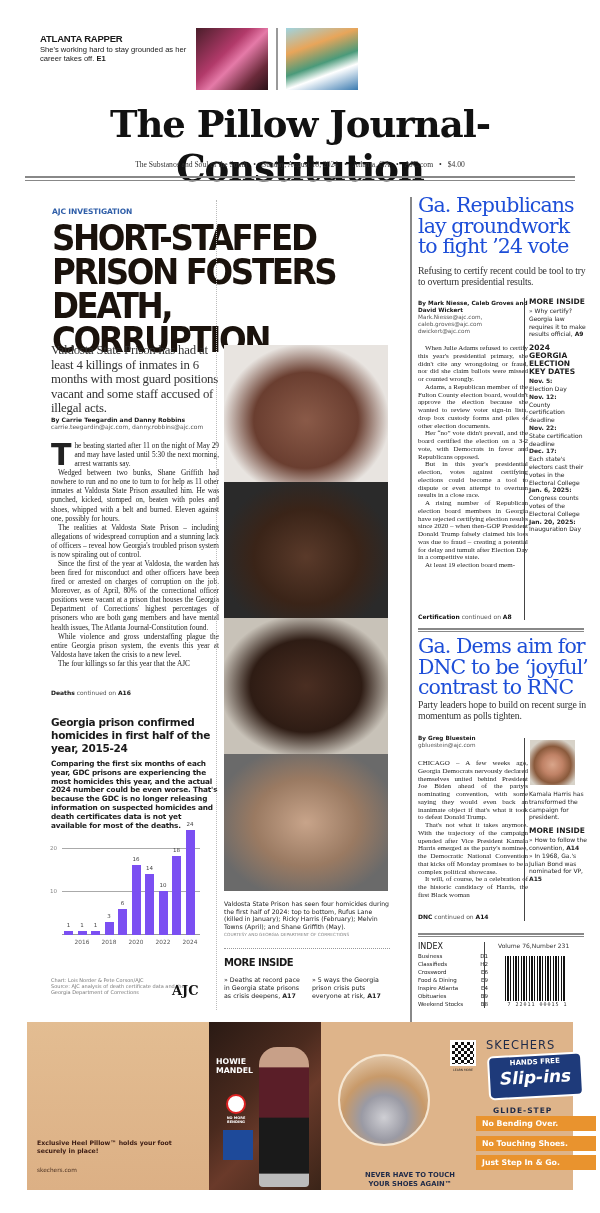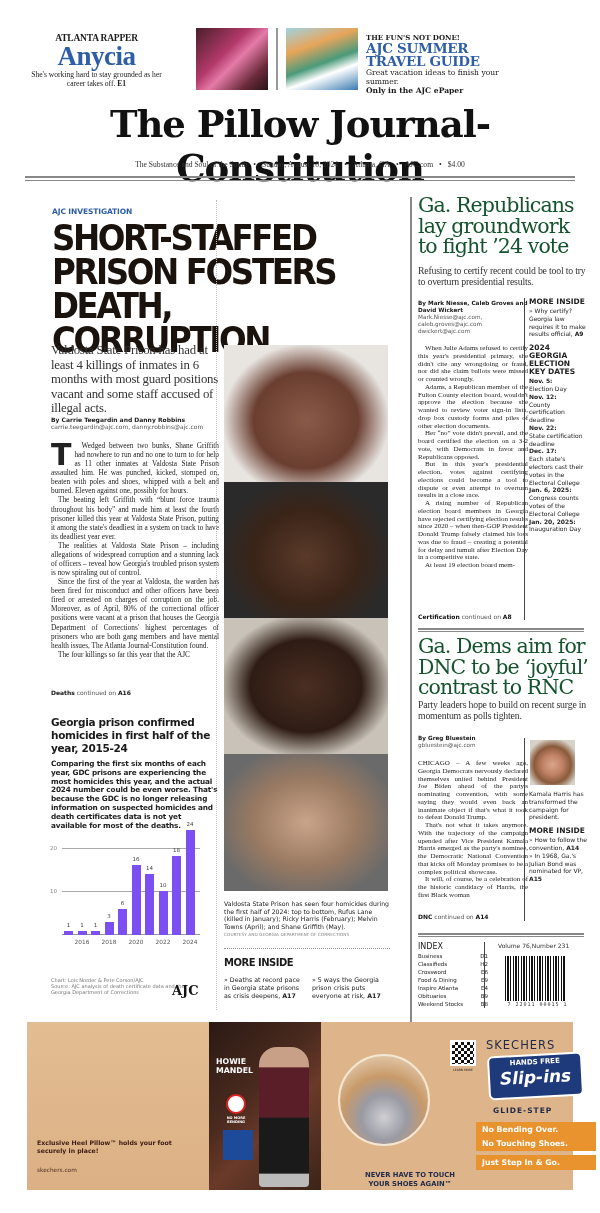--- a/index.html
+++ b/index.html
@@ -1,20 +1,20 @@
 <!DOCTYPE html>
 <html><head>
 <meta charset="utf-8">
 <style>
   * { box-sizing: border-box; margin: 0; padding: 0; }
   body { width: 600px; height: 1213px; background: #ffffff; font-family: "Liberation Serif", serif; color: #1a1a1a; position: relative; overflow: hidden; }
 
   
   .teasers { position: absolute; top: 25px; left: 0; width: 600px; height: 68px; }
-  .teaser-left-text { position: absolute; left: 23px; top: 8px; width: 147px; text-align: center; font-family: Liberation Serif, serif; }
+  .teaser-left-text { position: absolute; left: 40px; top: 8px; width: 147px; text-align: left; font-family: Liberation Sans, sans-serif; }
   .teaser-kicker { font-size: 9.5px; font-weight: bold; letter-spacing: -0.2px; }
   .teaser-title-big { font-size: 27px; font-weight: bold; color: #2f5ea8; line-height: 26px; letter-spacing: -0.5px; }
   .teaser-dek { font-size: 7.6px; line-height: 9px; margin-top: 1px; }
   .teaser-dek b { font-weight: bold; }
   .teaser-photo-1 { position: absolute; left: 196px; top: 3px; width: 72px; height: 62px; background: linear-gradient(135deg, #4a1e2a 0%, #b23a6a 40%, #e57aa8 55%, #6a2a3a 80%, #2a1218 100%); }
   .teaser-divider { position: absolute; left: 276px; top: 3px; width: 2px; height: 62px; background: #999; }
   .teaser-photo-2 { position: absolute; left: 286px; top: 3px; width: 72px; height: 62px; background: linear-gradient(160deg, #9fd4e0 0%, #e8a55a 30%, #4a9a7a 55%, #ffffff 70%, #3a7ab0 100%); }
   .teaser-right-text { position: absolute; left: 366px; top: 8px; width: 150px; font-family: "DejaVu Serif", serif; }
   .teaser-right-kicker { font-size: 7px; font-weight: bold; }
   .teaser-right-title { font-size: 13.5px; font-weight: bold; color: #2f5ea8; line-height: 12.5px; letter-spacing: -0.3px; }
@@ -64,21 +64,21 @@
   .photo-4 { top: 754px; height: 137px; background: radial-gradient(ellipse at 50% 50%, #c8a48a 0%, #9a7a62 45%, #6a6a6a 80%); }
   .photo-caption { position: absolute; top: 900px; left: 224px; width: 168px; font-family: "DejaVu Sans", sans-serif; font-size: 6.2px; line-height: 7.6px; color: #222; }
   .photo-credit { position: absolute; top: 932px; left: 224px; width: 168px; font-family: "DejaVu Sans", sans-serif; font-size: 4.3px; color: #888; text-transform: uppercase; }
   .more-inside-rule { position: absolute; top: 948px; left: 224px; width: 166px; border-top: 1px dotted #999; }
   .more-inside-title { position: absolute; top: 957px; left: 224px; font-family: "DejaVu Sans", sans-serif; font-weight: bold; font-size: 10px; letter-spacing: -0.5px; }
   .more-inside-item { position: absolute; top: 976px; width: 80px; font-family: "DejaVu Sans", sans-serif; font-size: 6.3px; line-height: 7.8px; color: #222; }
   .more-inside-item b { font-weight: bold; }
 
   
   .right-vrule { position: absolute; top: 197px; left: 410px; width: 2px; height: 825px; background: #888; }
-  .r-headline { position: absolute; top: 195px; left: 418px; width: 170px; font-family: "DejaVu Serif", serif; font-size: 20.5px; line-height: 20.5px; letter-spacing: -0.9px; color: #14532d; }
+  .r-headline { position: absolute; top: 195px; left: 418px; width: 170px; font-family: "DejaVu Serif", serif; font-size: 20.5px; line-height: 20.5px; letter-spacing: -0.9px; color: #1d4ed8; }
   .r-dek { position: absolute; top: 265px; left: 418px; width: 168px; font-size: 9.8px; line-height: 11px; color: #333; letter-spacing: -0.2px; }
   .r-byline { position: absolute; top: 300px; left: 418px; width: 110px; font-family: "DejaVu Sans", sans-serif; font-size: 5.7px; line-height: 7px; }
   .r-byline .names { font-weight: bold; }
   .r-byline .emails { color: #555; }
   .r-body { position: absolute; left: 418px; width: 110px; font-size: 7px; line-height: 7.75px; text-align: justify; color: #222; }
   .r-body p { text-indent: 7px; }
   .r-body p.first { text-indent: 0; }
   .r-sidebar-rule { position: absolute; left: 524px; width: 1px; background: #444; }
   .r-sidebar { position: absolute; left: 529px; width: 58px; font-family: "DejaVu Sans", sans-serif; font-size: 6px; line-height: 7.8px; color: #222; }
   .r-sidebar .s-head { font-weight: bold; font-size: 7.5px; line-height: 8px; margin-bottom: 1px; }
@@ -122,56 +122,50 @@
   .ad-slipins .si { font-size: 17px; line-height: 20px; font-style: italic; }
   .ad-glide { position: absolute; left: 466px; top: 84px; font-family: "DejaVu Sans", sans-serif; font-weight: bold; font-size: 7.5px; color: #1e2a48; letter-spacing: 1px; }
   .ad-bullet { position: absolute; left: 449px; width: 120px; height: 15px; background: #e9932e; color: #fff; font-family: "DejaVu Sans", sans-serif; font-weight: bold; font-size: 7.8px; line-height: 15px; padding-left: 6px; }
 </style>
 </head>
 <body>
 
 <div class="teasers">
   <div class="teaser-left-text">
     <div class="teaser-kicker">ATLANTA RAPPER</div>
-    <div class="teaser-title-big">Anycia</div>
     <div class="teaser-dek"><span>She's working hard to stay grounded as her career takes off.</span> <b>E1</b></div>
   </div>
   <div class="teaser-photo-1"></div>
   <div class="teaser-divider"></div>
   <div class="teaser-photo-2"></div>
-  <div class="teaser-right-text">
-    <div class="teaser-right-kicker">THE FUN'S NOT DONE!</div>
-    <div class="teaser-right-title"><span>AJC SUMMER</span><br><span>TRAVEL GUIDE</span></div>
-    <div class="teaser-right-dek"><span>Great vacation ideas to finish your summer.</span><br><b>Only in the AJC ePaper</b></div>
-  </div>
 </div>
 
 <div class="masthead">The Pillow Journal-Constitution</div>
 <div class="dateline">
   <span>The Substance and Soul of the South</span><span class="sep">•</span><span>Sunday, August 18, 2024</span><span class="sep">•</span><span>Atlanta, GA</span><span class="sep">•</span><span>AJC.com</span><span class="sep">•</span><span>$4.00</span>
 </div>
 <div class="masthead-rule"></div>
 
 <div class="kicker">AJC INVESTIGATION</div>
 <div class="headline">
   <div>SHORT-STAFFED</div>
   <div>PRISON FOSTERS</div>
   <div>DEATH, CORRUPTION</div>
 </div>
 <div class="dek">Valdosta State Prison has had at least 4 killings of inmates in 6 months with most guard positions vacant and some staff accused of illegal acts.</div>
 <div class="byline">
   <div class="by-names">By Carrie Teegardin and Danny Robbins</div>
   <div class="by-emails">carrie.teegardin@ajc.com, danny.robbins@ajc.com</div>
 </div>
 <div class="body-text">
-  <p class="first"><span class="dropcap">T</span></p>
+  <p class="first"><span class="dropcap">T</span><span>he beating started after 11 on the night of May 29 and may have lasted until 5:30 the next morning, arrest warrants say.</span></p>
   <p>Wedged between two bunks, Shane Griffith had nowhere to run and no one to turn to for help as 11 other inmates at Valdosta State Prison assaulted him. He was punched, kicked, stomped on, beaten with poles and shoes, whipped with a belt and burned. Eleven against one, possibly for hours.</p>
-  <p>The beating left Griffith with “blunt force trauma throughout his body” and made him at least the fourth prisoner killed this year at Valdosta State Prison, putting it among the state's deadliest in a system on track to have its deadliest year ever.</p>
   <p>The realities at Valdosta State Prison – including allegations of widespread corruption and a stunning lack of officers – reveal how Georgia's troubled prison system is now spiraling out of control.</p>
   <p>Since the first of the year at Valdosta, the warden has been fired for misconduct and other officers have been fired or arrested on charges of corruption on the job. Moreover, as of April, 80% of the correctional officer positions were vacant at a prison that houses the Georgia Department of Corrections' highest percentages of prisoners who are both gang members and have mental health issues, The Atlanta Journal-Constitution found.</p>
+  <p>While violence and gross understaffing plague the entire Georgia prison system, the events this year at Valdosta have taken the crisis to a new level.</p>
   <p>The four killings so far this year that the AJC</p>
 </div>
 <div class="jump"><b>Deaths</b> <span>continued on</span> <b>A16</b></div>
 
 <div class="chart-title">Georgia prison confirmed homicides in first half of the year, 2015-24</div>
 <div class="chart-desc">Comparing the first six months of each year, GDC prisons are experiencing the most homicides this year, and the actual 2024 number could be even worse. That's because the GDC is no longer releasing information on suspected homicides and death certificates data is not yet available for most of the deaths.</div>
 <div class="chart" id="chart">
     <div class="gridline" style="top: 71.25px;"></div>
     <div class="ylabel" style="top: 68.25px;">10</div>
     <div class="gridline" style="top: 27.5px;"></div>
@@ -332,16 +326,16 @@
   <div class="ad-shoe-circle"></div>
   <div class="ad-never">NEVER HAVE TO TOUCH YOUR SHOES AGAIN™</div>
   <div class="ad-qr"></div>
   <div class="ad-qr-text">LEARN MORE</div>
   <div class="ad-brand">SKECHERS</div>
   <div class="ad-slipins">
     <div class="hf">HANDS FREE</div>
     <div class="si">Slip-ins</div>
   </div>
   <div class="ad-glide">GLIDE-STEP</div>
-  <div class="ad-bullet" style="top:100px">No Bending Over.</div>
+  <div class="ad-bullet" style="top:94px">No Bending Over.</div>
   <div class="ad-bullet" style="top:114px">No Touching Shoes.</div>
   <div class="ad-bullet" style="top:133px">Just Step In &amp; Go.</div>
 </div>
 
 </body></html>

